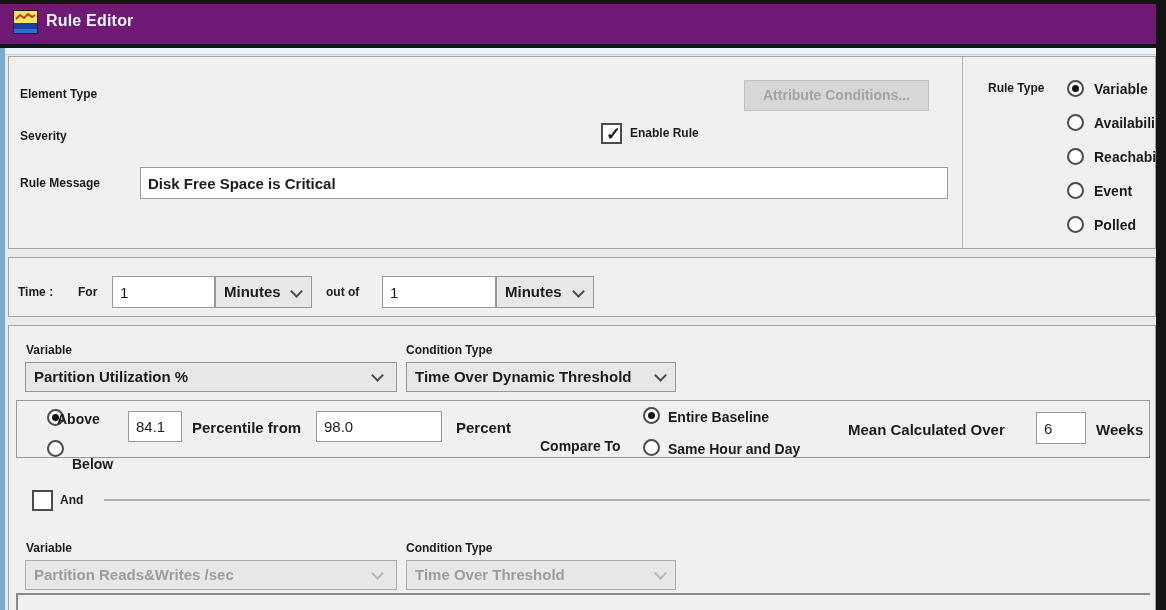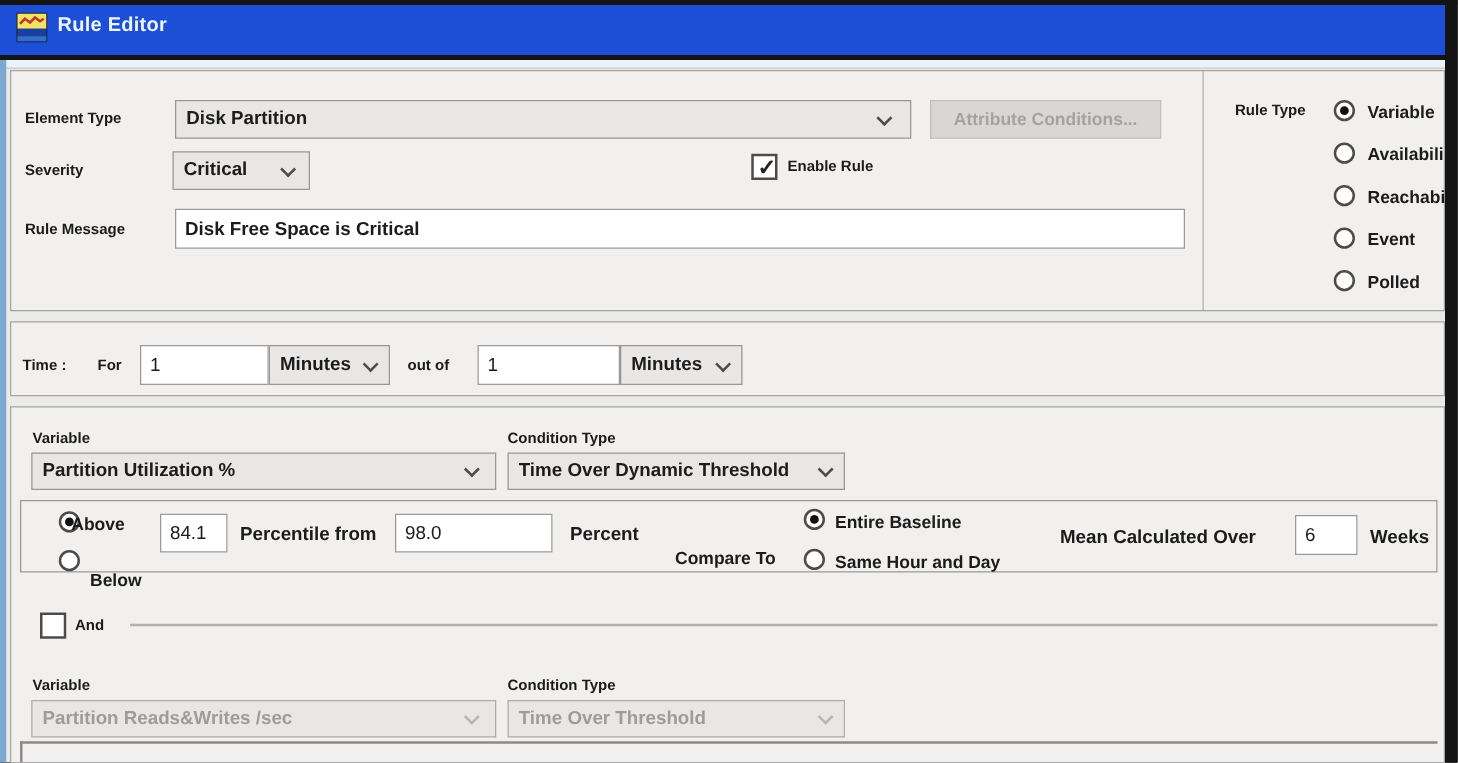--- a/index.html
+++ b/index.html
@@ -2,21 +2,21 @@
 <html><head>
 <meta charset="utf-8">
 <style>
   * { margin:0; padding:0; box-sizing:border-box; }
   html,body { width:1166px; height:610px; overflow:hidden; background:#141414;
               font-family:"Liberation Sans", sans-serif; }
   .abs { position:absolute; }
   #stage { position:relative; width:1166px; height:610px; background:#141414; }
 
   
-  #titlebar { left:0; top:4; width:1156px; height:44px; background:#1d4ed8; z-index:5; }
+  #titlebar { left:0; top:4; width:1156px; height:44px; background:#701a75; z-index:5; }
   #title-text { left:46px; top:12px; color:#eaf5fe; font-size:16px; font-weight:700; letter-spacing:.2px; }
   #win-body { left:0; top:48px; width:1156px; height:562px; background:#eaeae9; }
   #top-light-band { left:0; top:48px; width:1156px; height:7px; background:#e9f3fc; border-bottom:1px solid #c9c9c8; z-index:2; }
   #left-edge { left:0; top:48px; width:5px; height:562px; background:#7ba9cf; z-index:6; }
   #edge-top { left:0; top:0; width:1166px; height:4px; background:#141414; z-index:50; }
   #edge-right { left:1156px; top:0; width:10px; height:610px; background:#141414; z-index:50; }
 
   
   .panel { background:#f1f0ef; border:1px solid #a6a4a3; }
   #panel-rule { left:8px; top:56px; width:1148px; height:193px; }
@@ -69,31 +69,23 @@
   </div>
 
   <div id="win-body" class="abs"></div>
   <div id="top-light-band" class="abs"></div>
   <div id="left-edge" class="abs"></div>
 
   <div id="panel-rule" class="abs panel"></div>
   <div id="ruletype-divider" class="abs"></div>
 
   <div class="abs lbl" style="left:20px; top:87px;">Element Type</div>
-  <div class="abs dd" style="left:140px; top:80px; width:589px; height:31px;">
-    <span class="dd-txt">Disk Partition</span>
-    <span class="chev" style="right:16px; top:9px;"></span>
-  </div>
   <div class="abs btn-disabled" style="left:744px; top:80px; width:185px; height:31px;">Attribute Conditions...</div>
 
   <div class="abs lbl" style="left:20px; top:129px;text-align:center;">Severity</div>
-  <div class="abs dd" style="left:138px; top:121px; width:110px; height:31px;">
-    <span class="dd-txt">Critical</span>
-    <span class="chev" style="right:12px; top:9px;"></span>
-  </div>
 
   <div class="abs cb" style="left:601px; top:123px;">
     <span class="tick">✓</span>
   </div>
   <div class="abs lbl" style="left:630px; top:126px;">Enable Rule</div>
 
   <div class="abs lbl" style="left:20px; top:176px;">Rule Message</div>
   <input class="abs inp bold" style="left: 140px; top: 167px; width: 808px; height: 32px;" value="Disk Free Space is Critical">
 
   <div class="abs lbl" style="left:988px; top:81px;">Rule Type</div>

